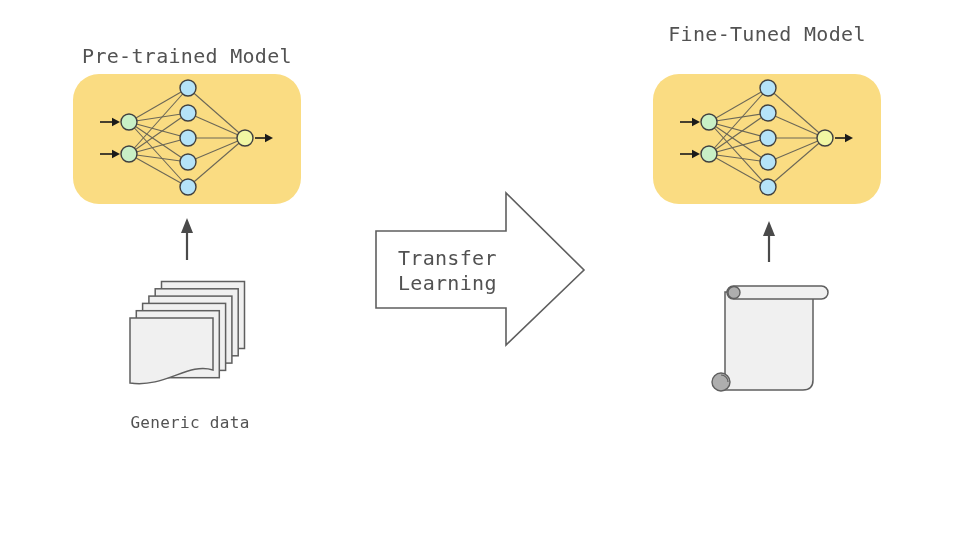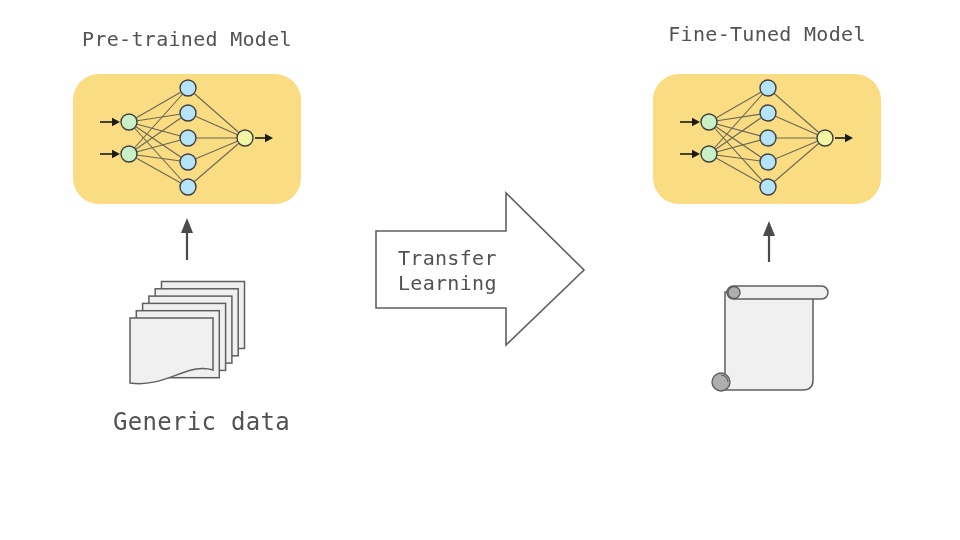--- a/index.html
+++ b/index.html
@@ -20,24 +20,24 @@
     color: var(--text);
     white-space: nowrap;
   }
   .model-box {
     width: 228px;
     height: 130px;
     border-radius: 26px;
     background: var(--model_box_fill);
   }
   .data-label {
-    font-size: 24px;
+    font-size: 16px;
     letter-spacing: 0.3px;
     line-height: 23px;
-    text-align: right;
+    text-align: center;
     color: var(--text);
     white-space: nowrap;
   }
   svg { display: block; overflow: visible; }
   .shape-outline {
     fill: var(--shape_fill);
     stroke: var(--shape_outline);
     stroke-width: 1.5;
   }
   .curl {
@@ -63,21 +63,21 @@
     font-size: 20px;
     letter-spacing: 0.3px;
     fill: var(--text);
   }
 </style>
 </head>
 <body>
 
 <div id="canvas">
 
-  <div class="abs title" style="left:63px; top:27px; width:248px;">Pre-trained Model</div>
+  <div class="abs title" style="left:63px; top:44px; width:248px;">Pre-trained Model</div>
 
   <div class="abs model-box" style="left:73px; top:74px;">
     <svg width="228" height="130" viewBox="0 0 228 130">
         <line x1="56" y1="48" x2="115" y2="14" stroke="#6b6757" stroke-width="1.1"></line>
         <line x1="56" y1="48" x2="115" y2="39" stroke="#6b6757" stroke-width="1.1"></line>
         <line x1="56" y1="48" x2="115" y2="64" stroke="#6b6757" stroke-width="1.1"></line>
         <line x1="56" y1="48" x2="115" y2="88" stroke="#6b6757" stroke-width="1.1"></line>
         <line x1="56" y1="48" x2="115" y2="113" stroke="#6b6757" stroke-width="1.1"></line>
         <line x1="56" y1="80" x2="115" y2="14" stroke="#6b6757" stroke-width="1.1"></line>
         <line x1="56" y1="80" x2="115" y2="39" stroke="#6b6757" stroke-width="1.1"></line>

